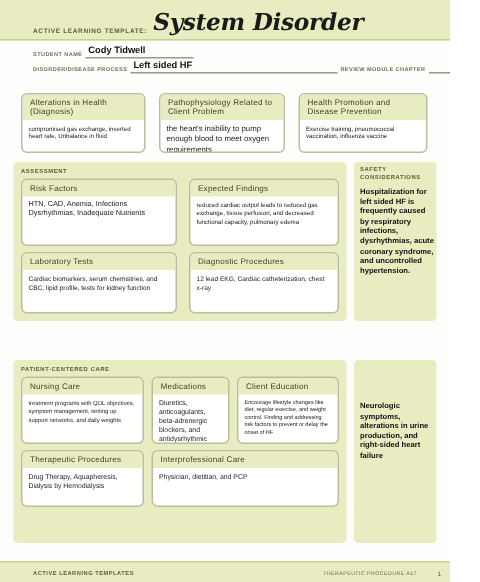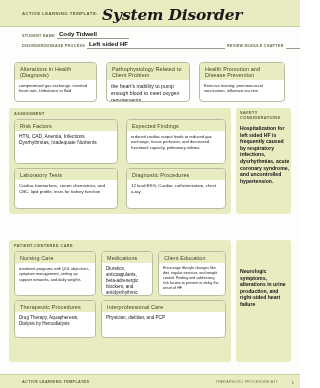--- a/index.html
+++ b/index.html
@@ -17,21 +17,21 @@
 
   
   .masthead {
     position: absolute; left: 0; top: 0;
     width: 300px; height: 27px;
     background: #e8ecc0;
     border-bottom: 1px solid #c9cf96;
   }
   .masthead-inner {
     position: absolute; left: 22px; top: 5px;
-    display: flex; align-items: center; gap: 4px;
+    display: flex; align-items: flex-end; gap: 4px;
   }
   .alt-label {
     font-size: 4.3px; letter-spacing: 0.45px;
     color: #5d6035; font-weight: bold; text-transform: uppercase;
     position: relative; top: -1px;
   }
   .masthead-title {
     font-family: "DejaVu Serif", serif;
     font-style: italic; font-weight: bold;
     font-size: 15.5px; color: #1a1a1a;

